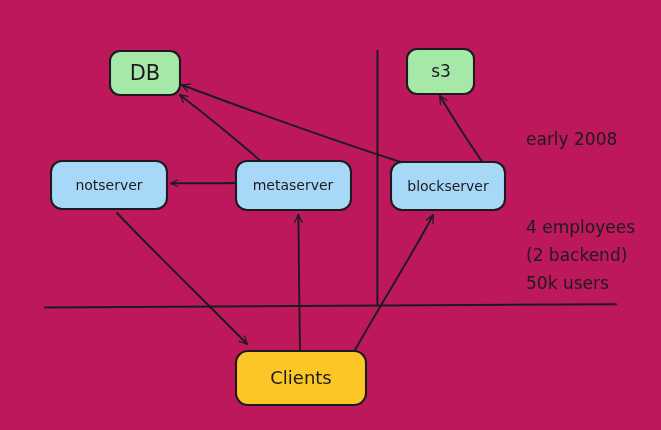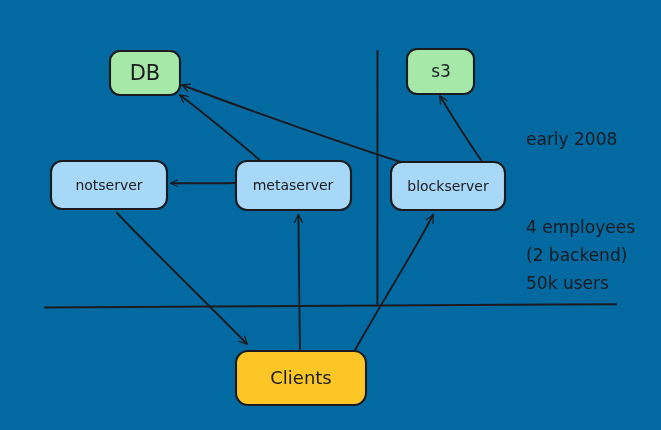--- a/index.html
+++ b/index.html
@@ -4,21 +4,21 @@
 <style>
   html, body {
     margin: 0;
     padding: 0;
     background: #ffffff;
   }
   #canvas {
     position: relative;
     width: 661px;
     height: 430px;
-    background: #0369a1;
+    background: #be185d;
     overflow: hidden;
     font-family: "DejaVu Sans", sans-serif;
   }
   svg.layer {
     position: absolute;
     left: 0;
     top: 0;
     width: 661px;
     height: 430px;
   }

